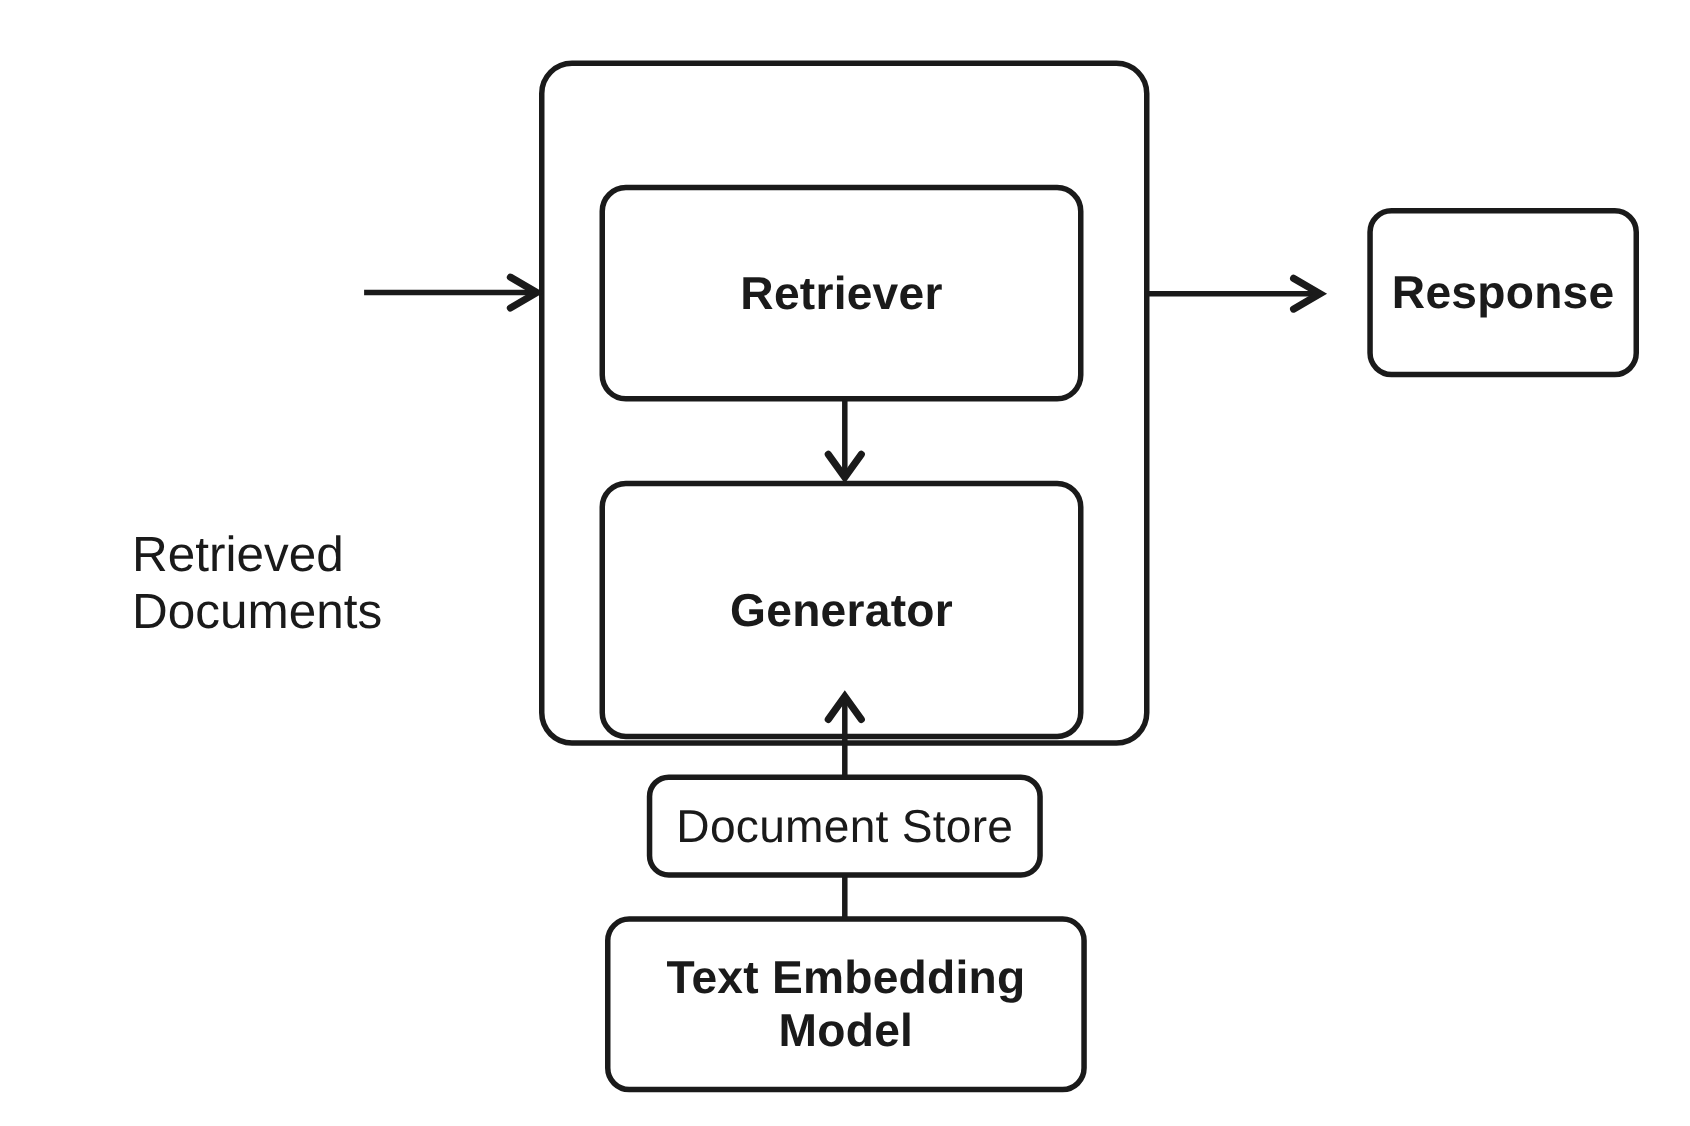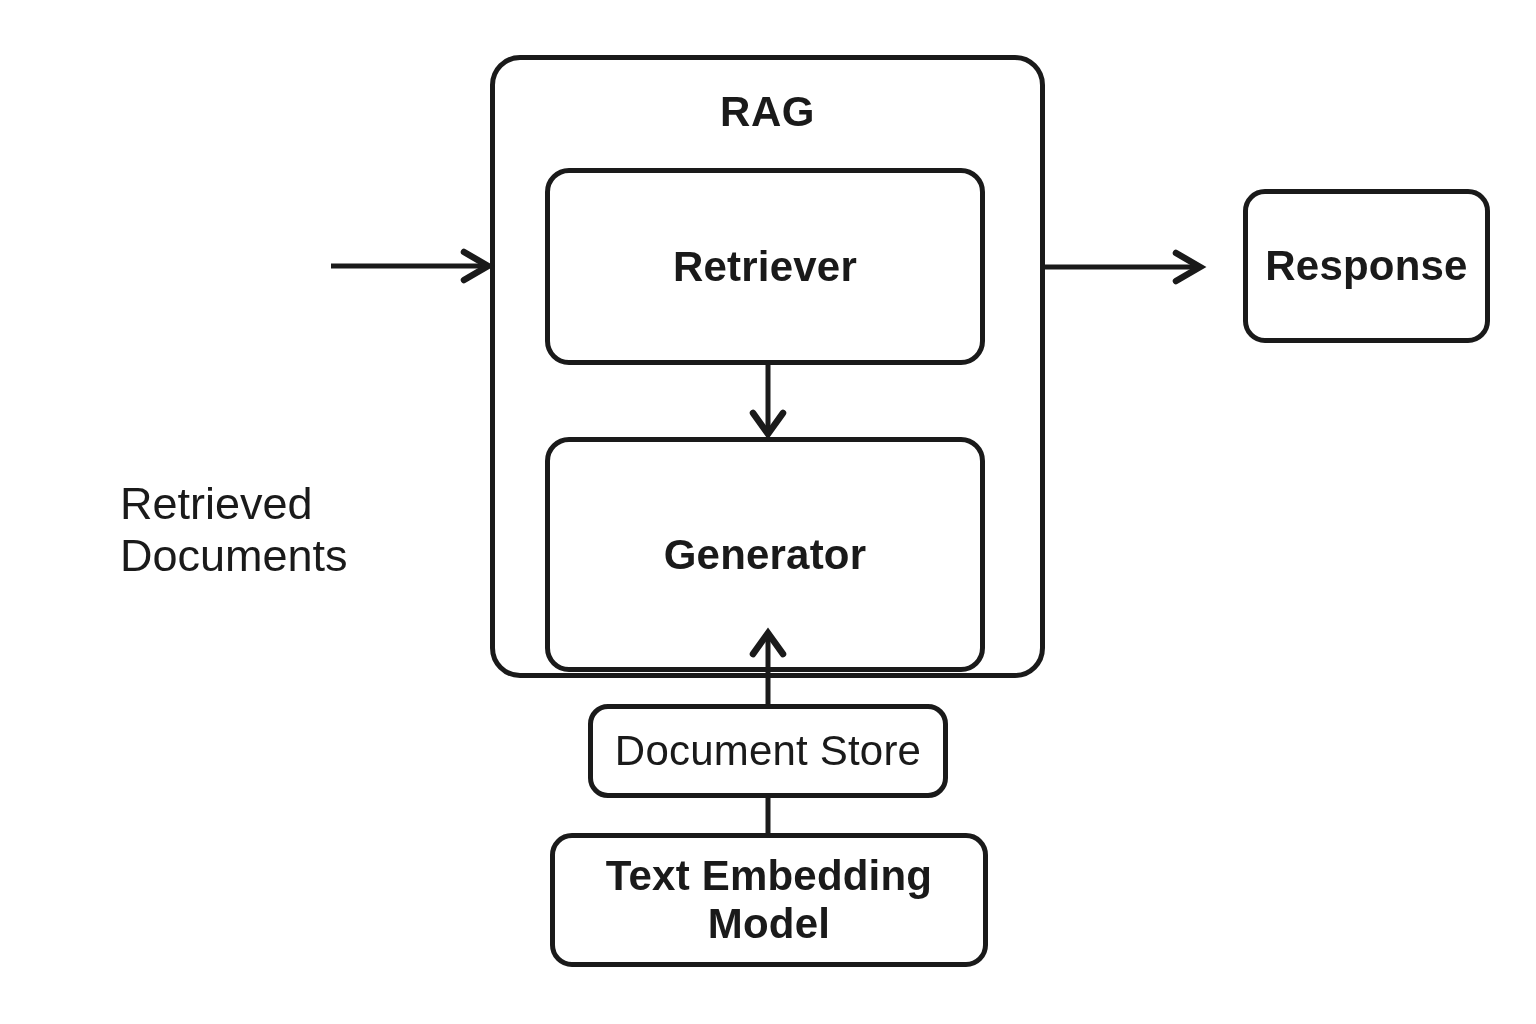--- a/index.html
+++ b/index.html
@@ -34,21 +34,21 @@
   }
   .node.regular {
     font-weight: 400;
   }
   #user-query   { left: 85px;   top: 190px; width: 248px; height: 152px; }
   #rag          { left: 490px;  top: 55px;  width: 555px; height: 623px; border-radius: 30px; }
   #retriever    { left: 545px;  top: 168px; width: 440px; height: 197px; border-radius: 24px; }
   #generator    { left: 545px;  top: 437px; width: 440px; height: 235px; border-radius: 24px; }
   #response     { left: 1203px; top: 189px; width: 247px; height: 154px; margin-left: 40px; }
   #doc-store    { left: 588px;  top: 704px; width: 360px; height: 94px;  border-radius: 20px; }
-  #text-embed   { left: 550px;  top: 833px; width: 438px; height: 134px; line-height: 1.15; }
+  #text-embed   { left: 550px;  top: 833px; width: 438px; height: 160px; line-height: 1.15; }
   .rag-title {
     position: absolute;
     left: 490px;
     top: 88px;
     width: 555px;
     text-align: center;
     font-size: 42px;
     font-weight: 700;
     letter-spacing: 0.5px;
   }
@@ -75,21 +75,20 @@
   }
   .shaft { stroke-width: 5px; }
   .head  { stroke-width: 6.5px; stroke-linecap: round; stroke-linejoin: miter; }
 </style>
 </head>
 <body>
 
 <div class="canvas">
 
   <div class="node" id="rag"></div>
-  <div class="rag-title">RAG</div>
 
   <div class="node" id="retriever">Retriever</div>
   <div class="node" id="generator">Generator</div>
   <div class="node" id="response">Response</div>
   <div class="node regular" id="doc-store">Document Store</div>
   <div class="node" id="text-embed">Text Embedding
 Model</div>
 
   <div class="float-label">Retrieved
 Documents</div>

